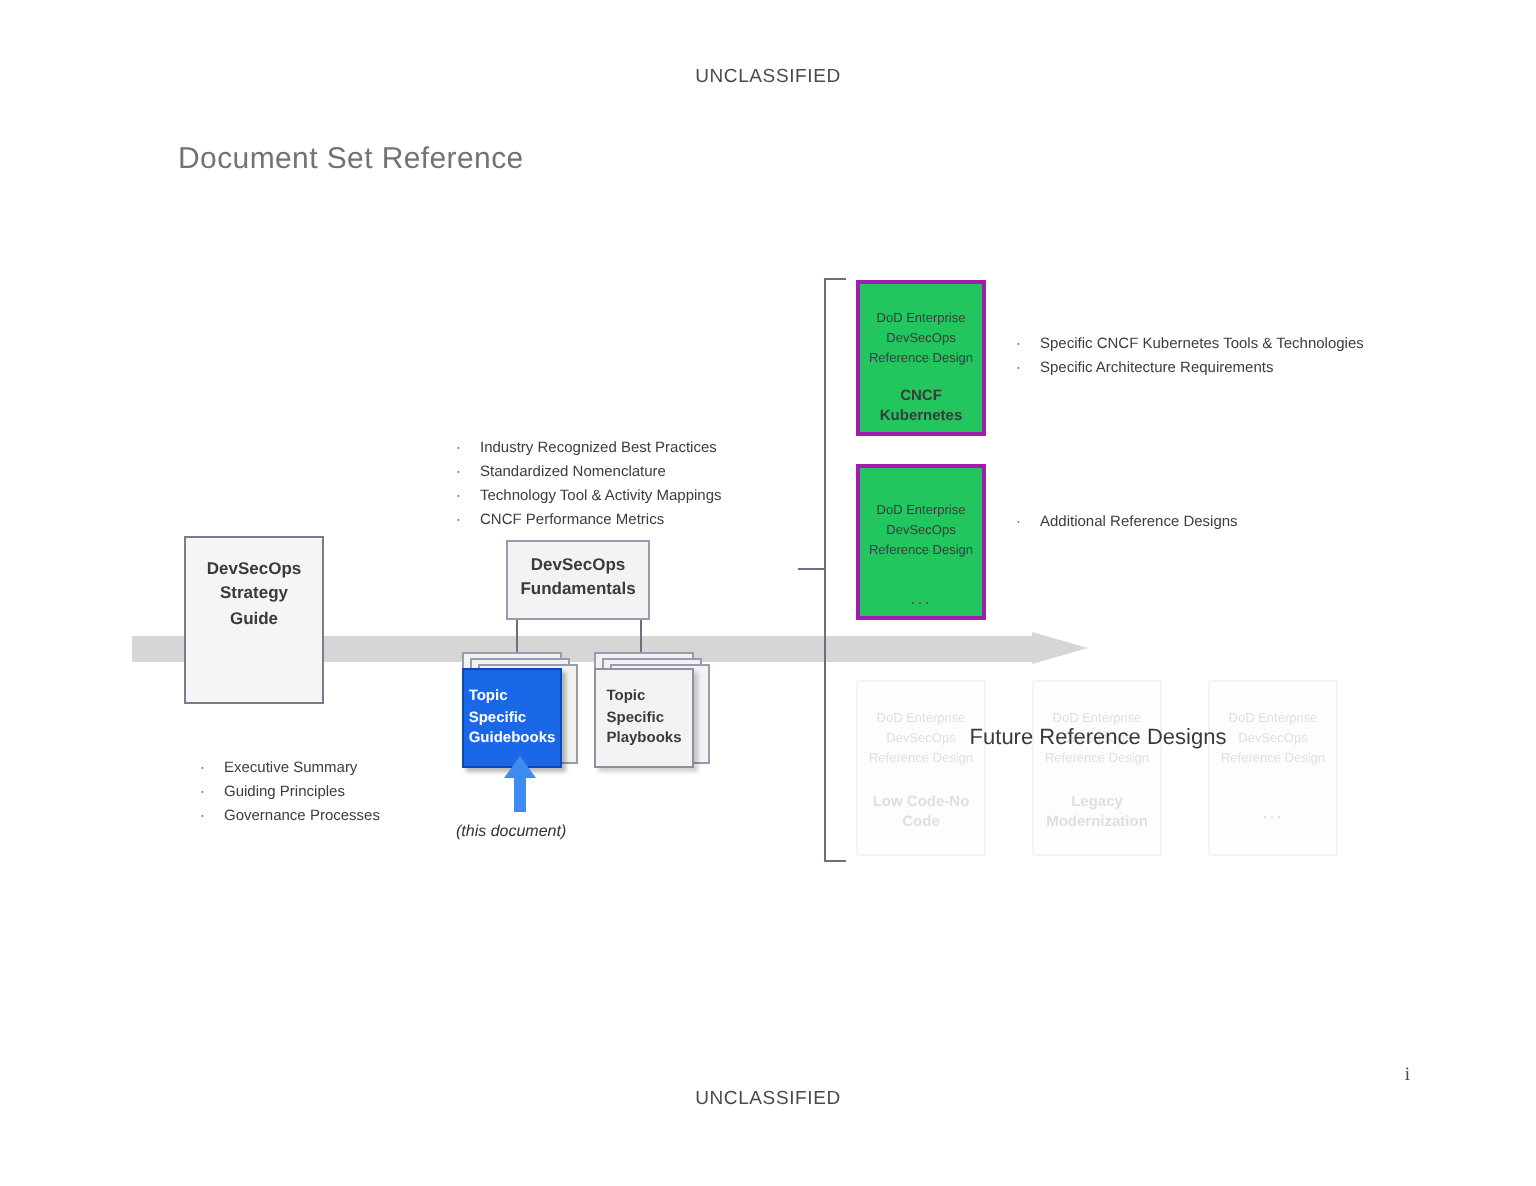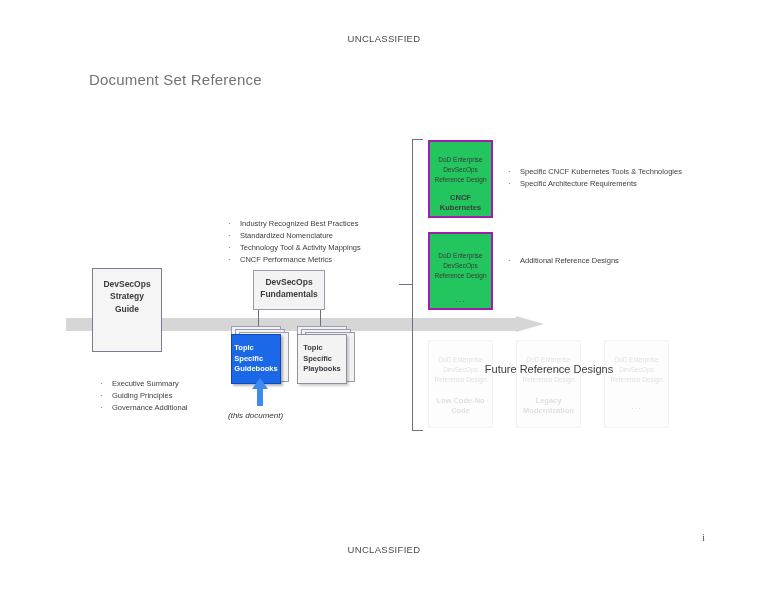--- a/index.html
+++ b/index.html
@@ -193,21 +193,21 @@
     <div class="row">
       <span class="dot">·</span>
       <span>Executive Summary</span>
     </div>
     <div class="row">
       <span class="dot">·</span>
       <span>Guiding Principles</span>
     </div>
     <div class="row">
       <span class="dot">·</span>
-      <span>Governance Additional</span>
+      <span>Governance Processes</span>
     </div>
   </div>
 
   <div class="card fundamentals">
     <div class="inner ml">DevSecOps<br>Fundamentals</div>
   </div>
   <div class="conn conn-v1"></div>
   <div class="conn conn-v2"></div>
 
   <div class="bullets b-mid">

